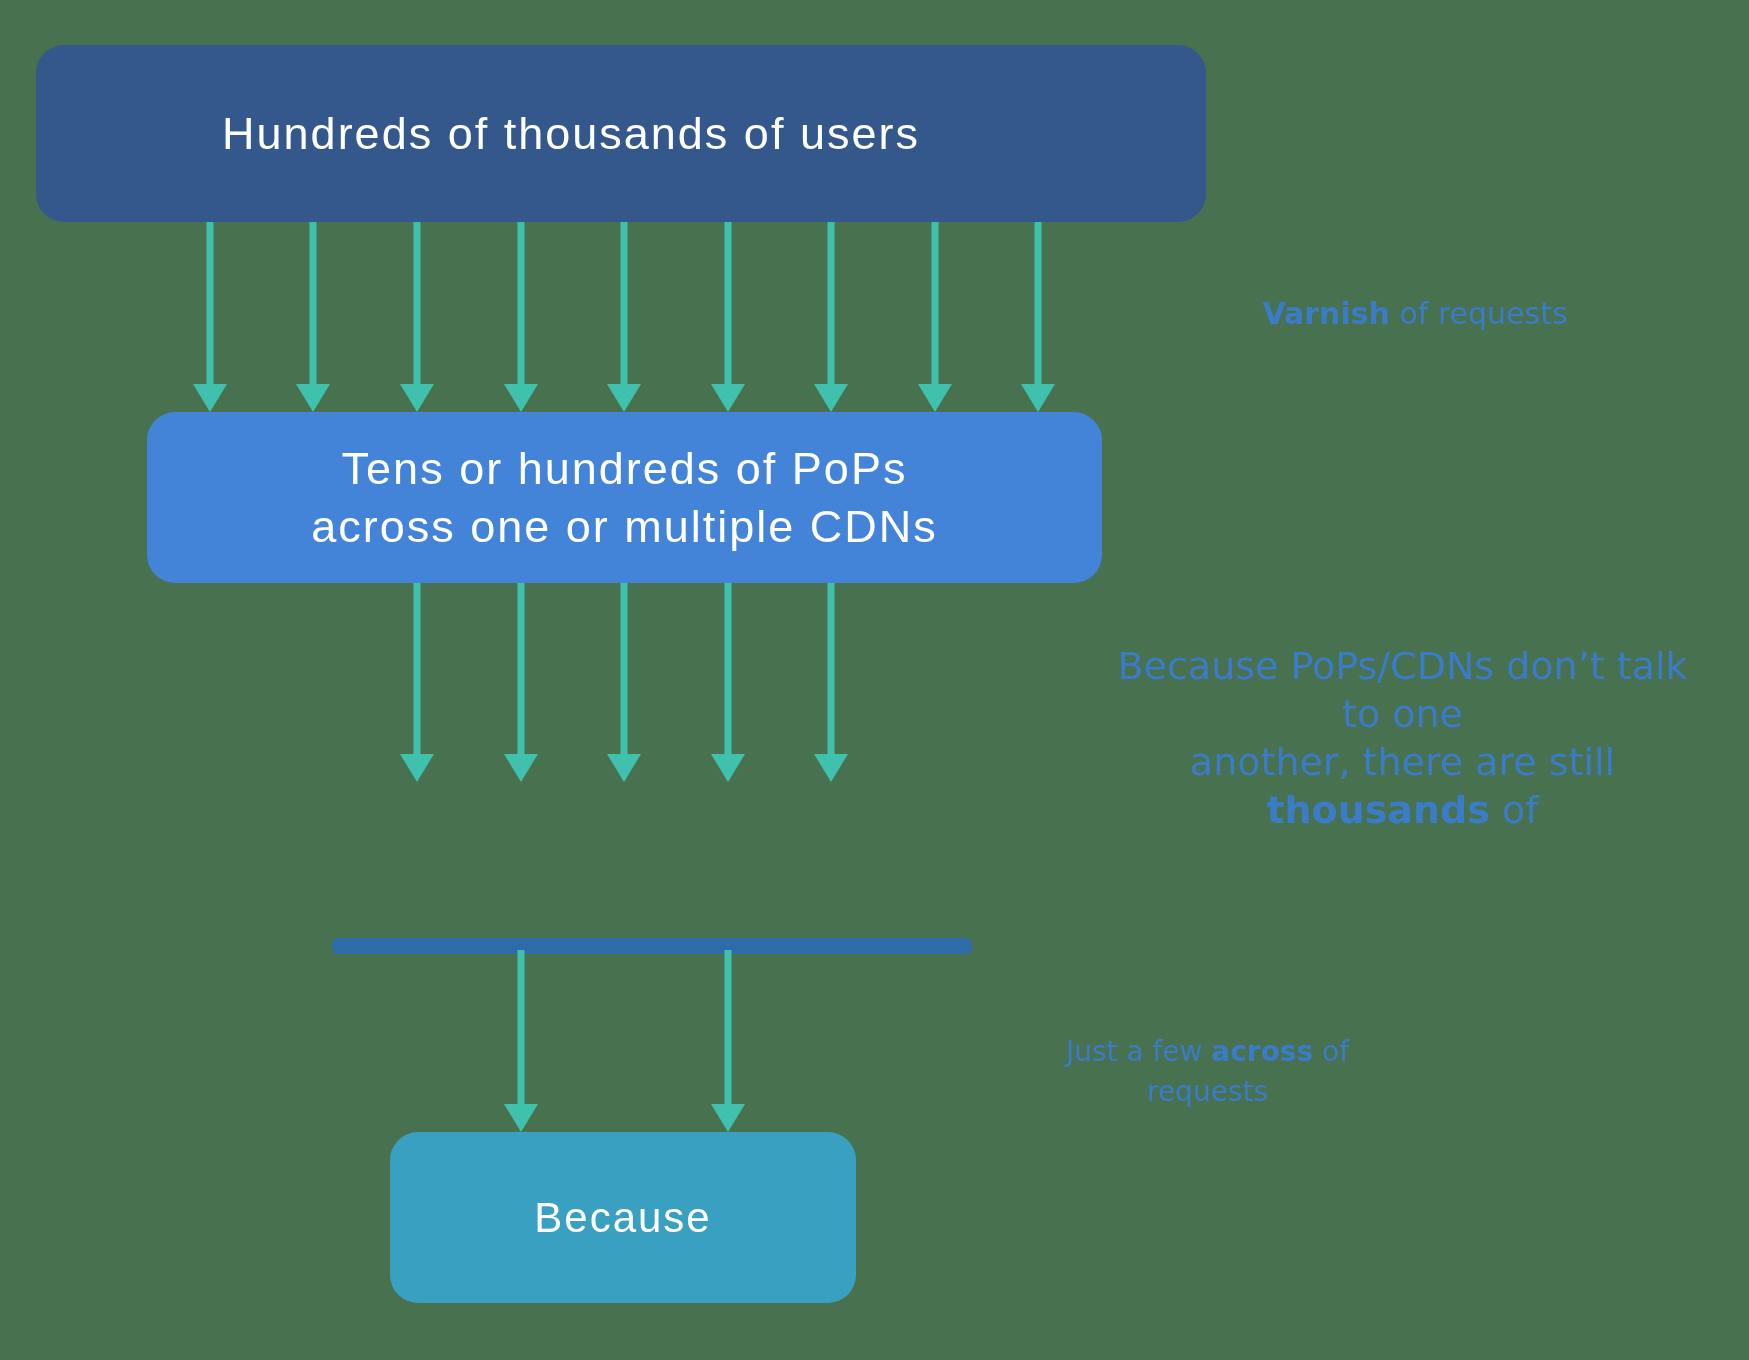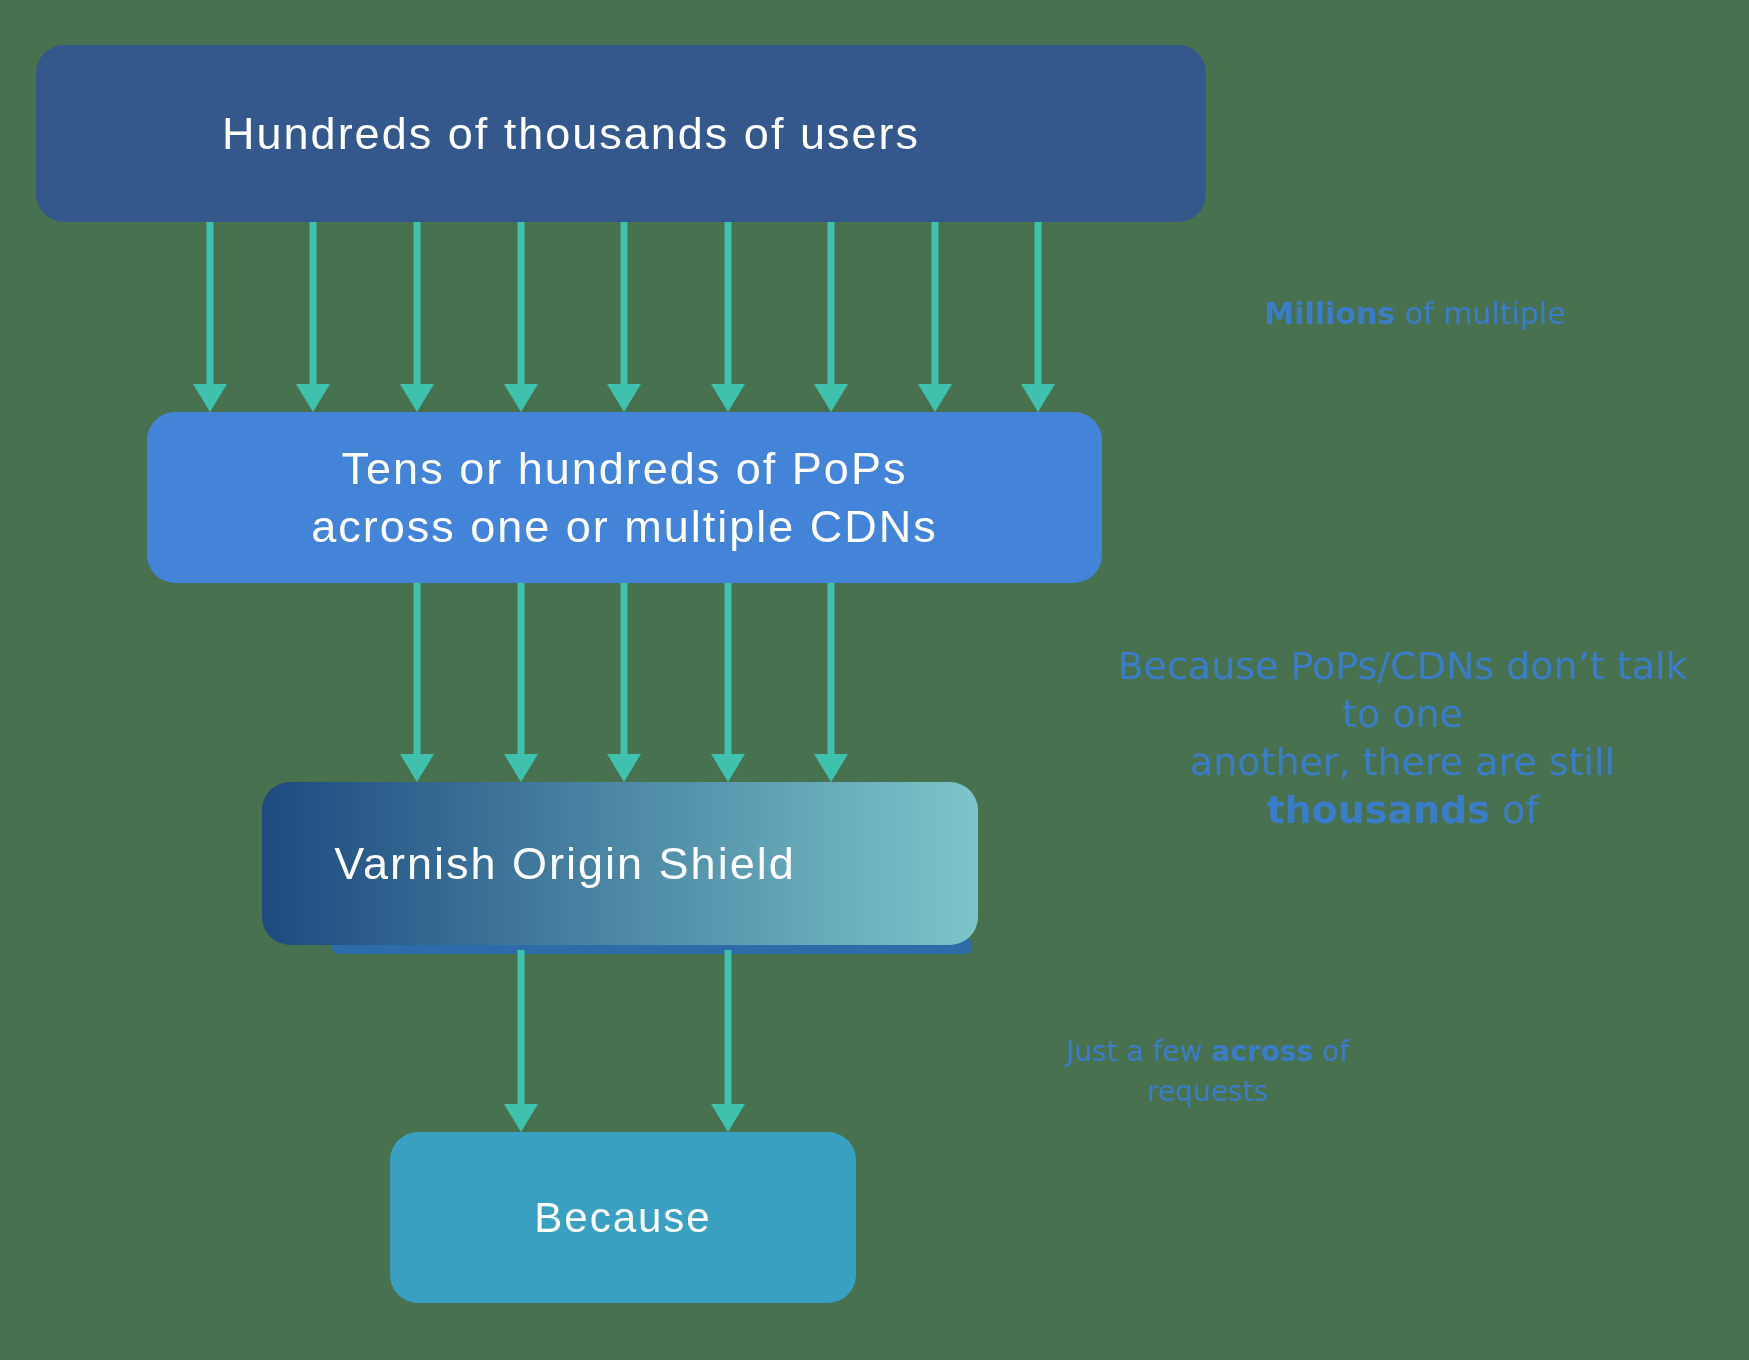--- a/index.html
+++ b/index.html
@@ -161,41 +161,38 @@
         <span class="shaft"></span>
         <span class="head"></span>
       </div>
     <div class="arrow row-mid" style="left:812px">
         <span class="shaft"></span>
         <span class="head"></span>
       </div>
   </div>
 
   <div class="shield-shadow"></div>
-  <div class="box box-shield">
-    <span>Varnish Origin Shield</span>
-  </div>
 
   <div>
     <div class="arrow row-bot" style="left:502px">
         <span class="shaft"></span>
         <span class="head"></span>
       </div>
     <div class="arrow row-bot" style="left:709px">
         <span class="shaft"></span>
         <span class="head"></span>
       </div>
   </div>
 
   <div class="box box-origin">
     <span>Because</span>
   </div>
 
   <div class="annotation ann-millions">
-    <div><span></span><b>Millions</b><span> of multiple</span></div>
+    <div><span></span><b>Varnish</b><span> of requests</span></div>
   </div>
 
   <div class="annotation ann-thousands">
     <div><span>Because PoPs/CDNs don’t talk to one</span><b></b><span></span></div>
     <div><span>another, there are still </span><b>thousands</b><span> of</span></div>
   </div>
 
   <div class="annotation ann-dozens">
     <div><span>Just a few </span><b>across</b><span> of</span></div>
     <div><span>requests</span><b></b><span></span></div>

